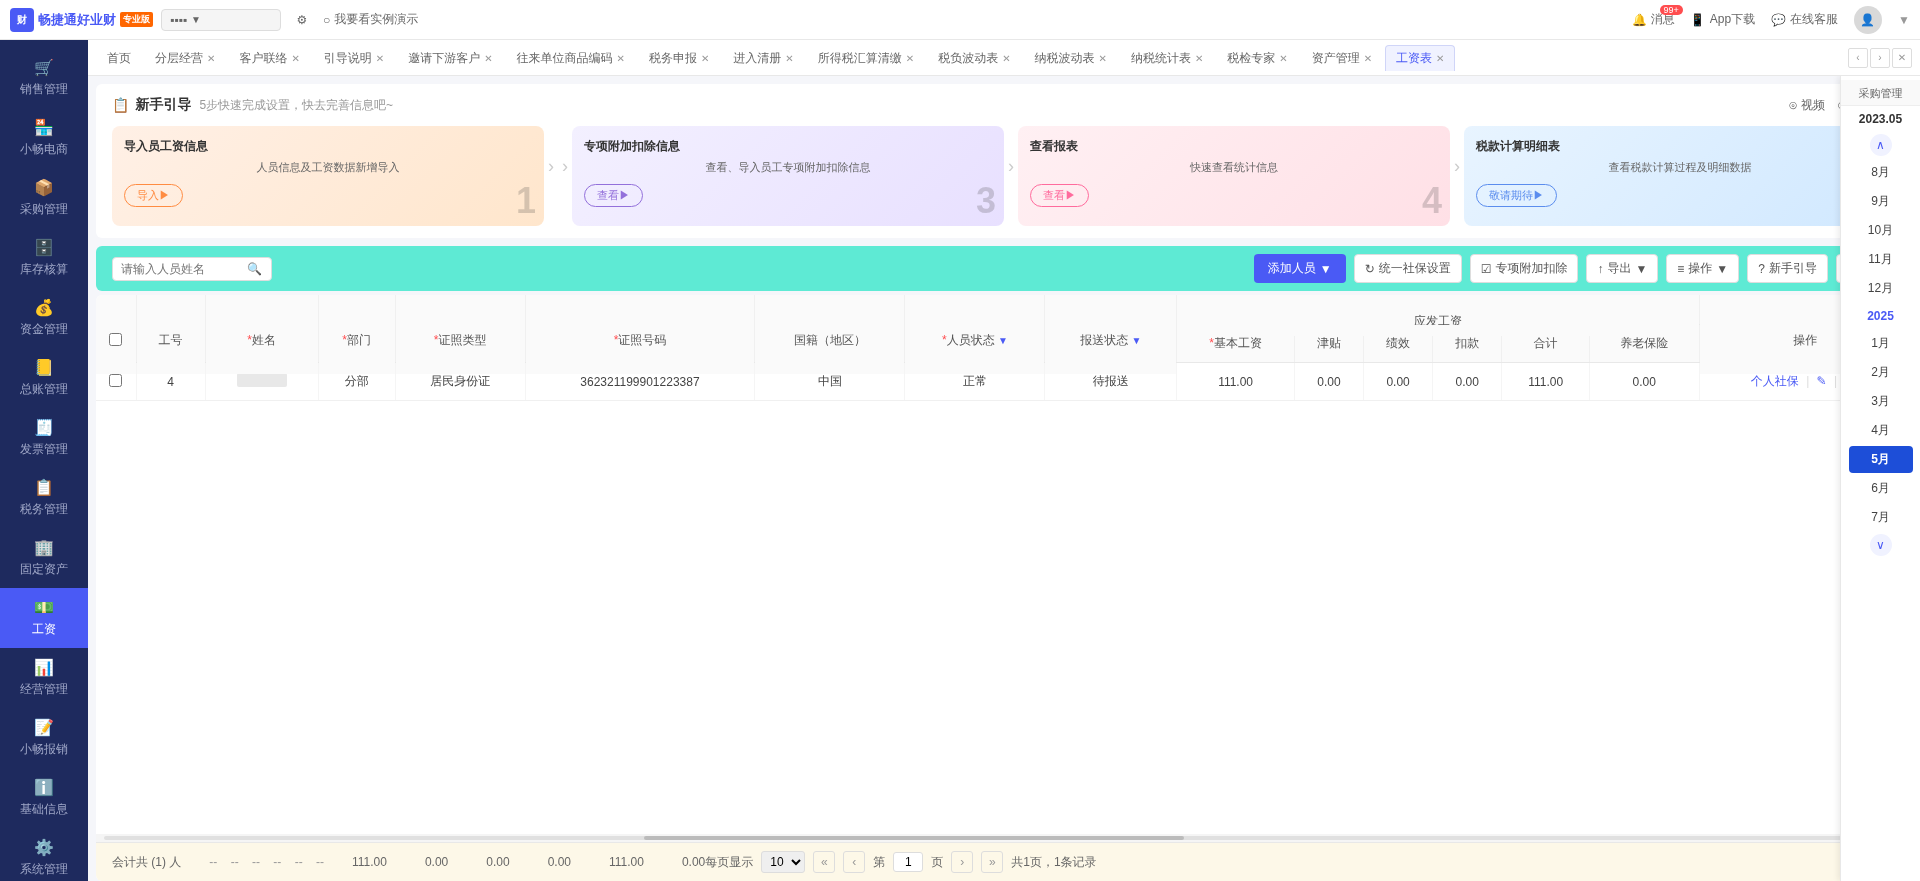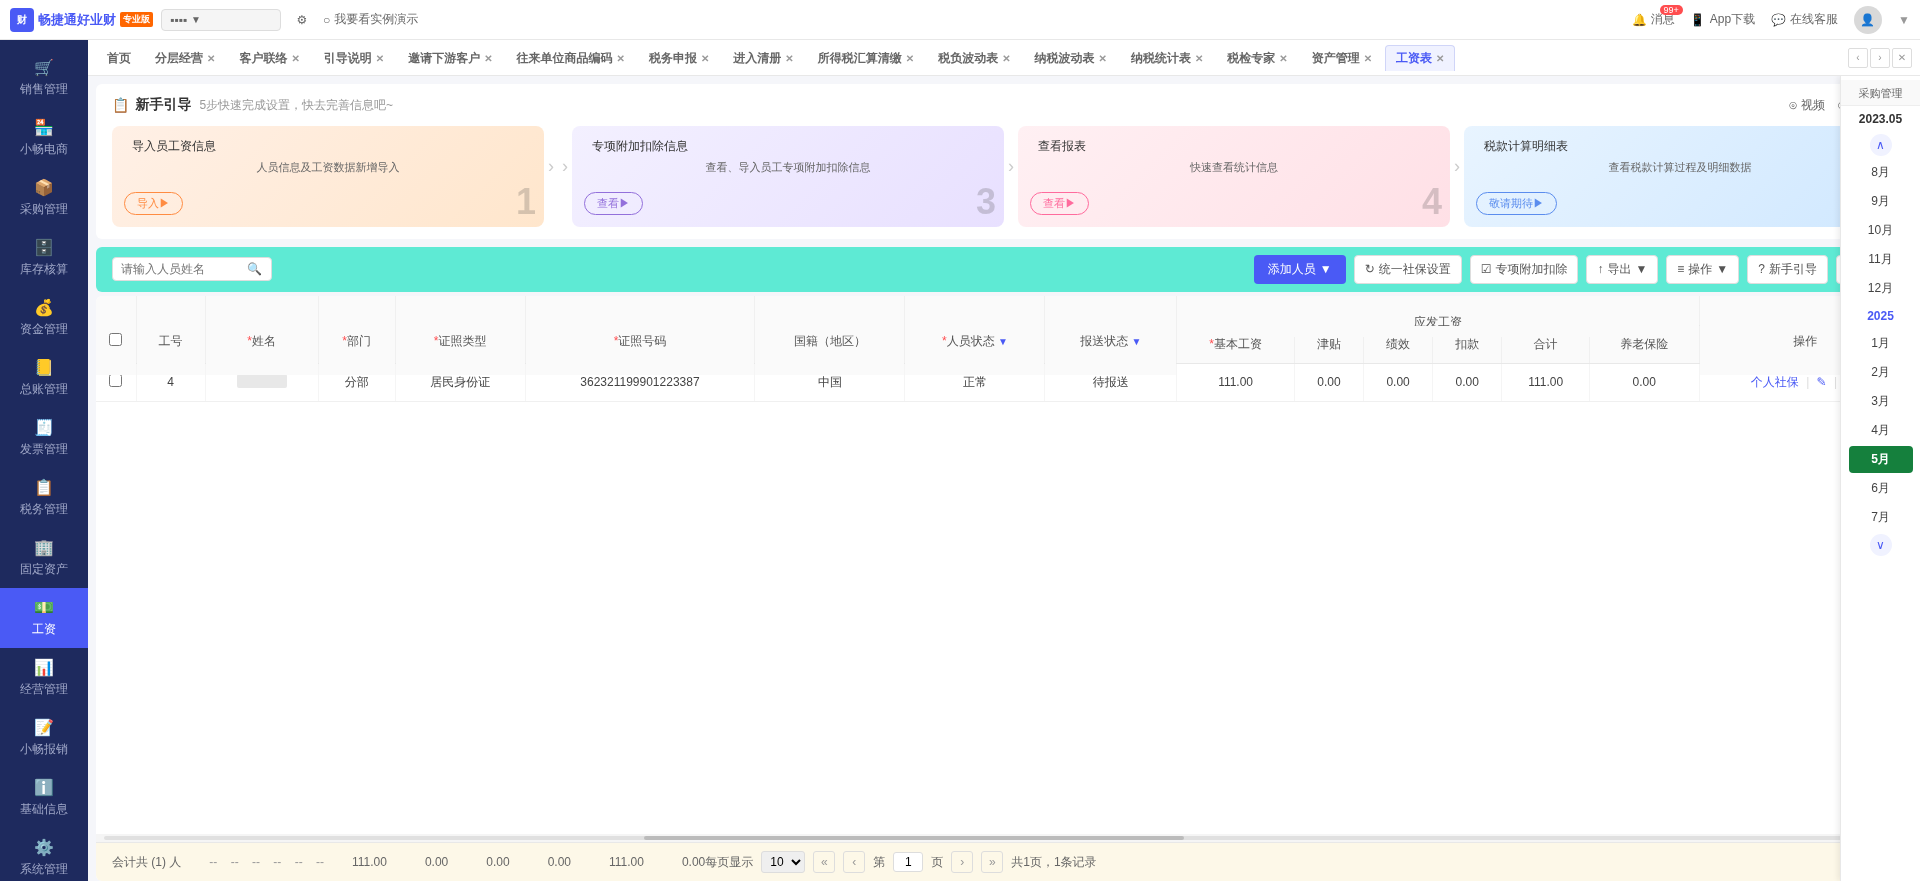--- a/index.html
+++ b/index.html
@@ -31,21 +31,21 @@
     .sidebar { width: 88px; background: #1e2a5e; display: flex; flex-direction: column; align-items: center; padding-top: 8px; flex-shrink: 0; overflow-y: auto; }
     .sidebar-item { width: 100%; display: flex; flex-direction: column; align-items: center; padding: 10px 4px; cursor: pointer; color: #a0a8c8; font-size: 12px; gap: 4px; transition: background 0.2s; }
     .sidebar-item.active { background: #4a5af5; color: white; }
     .sidebar-item .icon { font-size: 16px; }
 
     
     .content-area { flex: 1; display: flex; flex-direction: column; overflow: hidden; background: #f5f6fa; }
 
     
     .tab-bar { height: 36px; background: #fff; display: flex; align-items: center; border-bottom: 1px solid #e8e8e8; padding: 0 8px; gap: 2px; flex-shrink: 0; overflow: hidden; }
-    .tab-item { display: flex; align-items: center; gap: 4px; padding: 4px 10px; border-radius: 4px 4px 0 0; cursor: pointer; font-size: 12px; color: #666; white-space: nowrap; border: 1px solid transparent; border-bottom: none; font-weight: bold; }
+    .tab-item { display: flex; align-items: center; gap: 4px; padding: 4px 10px; border-radius: 4px 4px 0 0; cursor: pointer; font-size: 12px; color: #666; white-space: nowrap; border: 1px solid transparent; border-bottom: none; }
     .tab-item.active { background: #f0f2ff; color: #4a5af5; border-color: #d0d5f8; }
     .tab-close { font-size: 10px; color: #999; cursor: pointer; }
     .tab-nav-btn { width: 20px; height: 20px; display: flex; align-items: center; justify-content: center; cursor: pointer; color: #999; border: 1px solid #ddd; border-radius: 2px; font-size: 10px; }
     .tab-controls { display: flex; gap: 2px; margin-left: auto; flex-shrink: 0; }
 
     
     .page-content { flex: 1; display: flex; overflow: hidden; position: relative; }
 
     
     .salary-page { flex: 1; display: flex; flex-direction: column; overflow: hidden; padding: 0; background: #f5f6fa; }
@@ -58,23 +58,23 @@
     .guide-header-actions { margin-left: auto; display: flex; gap: 12px; color: #666; font-size: 12px; cursor: pointer; }
 
     .guide-steps { display: flex; align-items: flex-start; gap: 0; }
     .guide-step { flex: 1; padding: 12px; border-radius: 8px; position: relative; min-height: 100px; }
     .guide-step.step-orange { background: linear-gradient(135deg, #fff0e6, #ffe6cc); }
     .guide-step.step-green { background: linear-gradient(135deg, #e8f8ee, #d0f0dc); }
     .guide-step.step-purple { background: linear-gradient(135deg, #f3f0ff, #e8e0ff); }
     .guide-step.step-pink { background: linear-gradient(135deg, #fff0f3, #ffe0e6); }
     .guide-step.step-blue { background: linear-gradient(135deg, #e8f4ff, #d0e8ff); }
     .step-number { font-size: 36px; font-weight: bold; opacity: 0.2; position: absolute; bottom: 4px; right: 8px; }
-    .step-title { font-size: 12px; font-weight: normal; color: #333; margin-bottom: 4px; margin-left: 8px; }
+    .step-title { font-size: 12px; font-weight: bold; color: #333; margin-bottom: 4px; }
     .step-desc { font-size: 11px; color: #666; line-height: 1.5; text-align: center; }
-    .step-btn { margin-top: 16px; padding: 3px 12px; border-radius: 12px; border: 1px solid; font-size: 11px; cursor: pointer; display: inline-block; }
+    .step-btn { margin-top: 8px; padding: 3px 12px; border-radius: 12px; border: 1px solid; font-size: 11px; cursor: pointer; display: inline-block; }
     .step-btn.orange { border-color: #ff8c42; color: #ff8c42; background: transparent; }
     .step-btn.green { border-color: #52c41a; color: #52c41a; background: transparent; }
     .step-btn.purple { border-color: #9370db; color: #9370db; background: transparent; }
     .step-btn.pink { border-color: #ff6b9d; color: #ff6b9d; background: transparent; }
     .step-btn.blue { border-color: #5b8dee; color: #5b8dee; background: transparent; }
     .step-arrow { display: flex; align-items: center; color: #ccc; font-size: 18px; padding: 0 4px; margin-top: 30px; }
 
     
     .toolbar { display: flex; align-items: center; padding: 8px 16px; background: #5eead4; margin: 0 8px 4px; border-radius: 6px; gap: 8px; flex-shrink: 0; }
     .search-input-wrap { display: flex; align-items: center; border: 1px solid #ddd; border-radius: 4px; padding: 4px 8px; gap: 6px; background: #fff; min-width: 160px; }
@@ -101,21 +101,21 @@
     .page-size-select { border: 1px solid #ddd; border-radius: 3px; padding: 2px 4px; font-size: 12px; }
     .page-nav-btn { width: 22px; height: 22px; display: flex; align-items: center; justify-content: center; border: 1px solid #ddd; border-radius: 3px; cursor: pointer; color: #999; }
     .page-input { width: 30px; border: 1px solid #ddd; border-radius: 3px; text-align: center; padding: 2px; font-size: 12px; }
 
     
     .month-panel { position: absolute; right: 0; top: 0; width: 80px; background: #fff; border-left: 1px solid #e8e8e8; display: flex; flex-direction: column; align-items: center; padding: 4px 0; z-index: 10; height: 100%; overflow-y: auto; box-shadow: -2px 0 6px rgba(0,0,0,0.08); }
     .month-panel-title { font-size: 11px; color: #666; padding: 6px 4px 4px; text-align: center; background: #f9f9f9; width: 100%; border-bottom: 1px solid #eee; }
     .month-year-label { font-size: 12px; color: #333; font-weight: bold; padding: 6px 4px; }
     .month-nav-btn { width: 22px; height: 22px; display: flex; align-items: center; justify-content: center; cursor: pointer; color: #4a5af5; background: #f0f2ff; border-radius: 50%; font-size: 12px; margin: 2px; }
     .month-item { width: 64px; padding: 5px 8px; text-align: center; cursor: pointer; border-radius: 4px; font-size: 12px; color: #444; margin: 1px 0; }
-    .month-item.active { background: #15803d; color: white; font-weight: bold; }
+    .month-item.active { background: #1d4ed8; color: white; font-weight: bold; }
     .month-item.current-year { color: #4a5af5; font-weight: bold; }
 
     .scrollbar-area { height: 8px; background: #f5f5f5; display: flex; align-items: center; padding: 0 8px; }
     .scrollbar-track { flex: 1; height: 4px; background: #e0e0e0; border-radius: 2px; position: relative; }
     .scrollbar-thumb { position: absolute; left: 30%; width: 30%; height: 100%; background: #bbb; border-radius: 2px; }
 
     .th-colspan { border-bottom: 1px solid #e8e8e8; text-align: center; background: #fafafa; padding: 6px; font-size: 12px; color: #555; font-weight: 500; }
 
     .filter-icon { color: #4a5af5; font-size: 10px; cursor: pointer; }
   </style>

